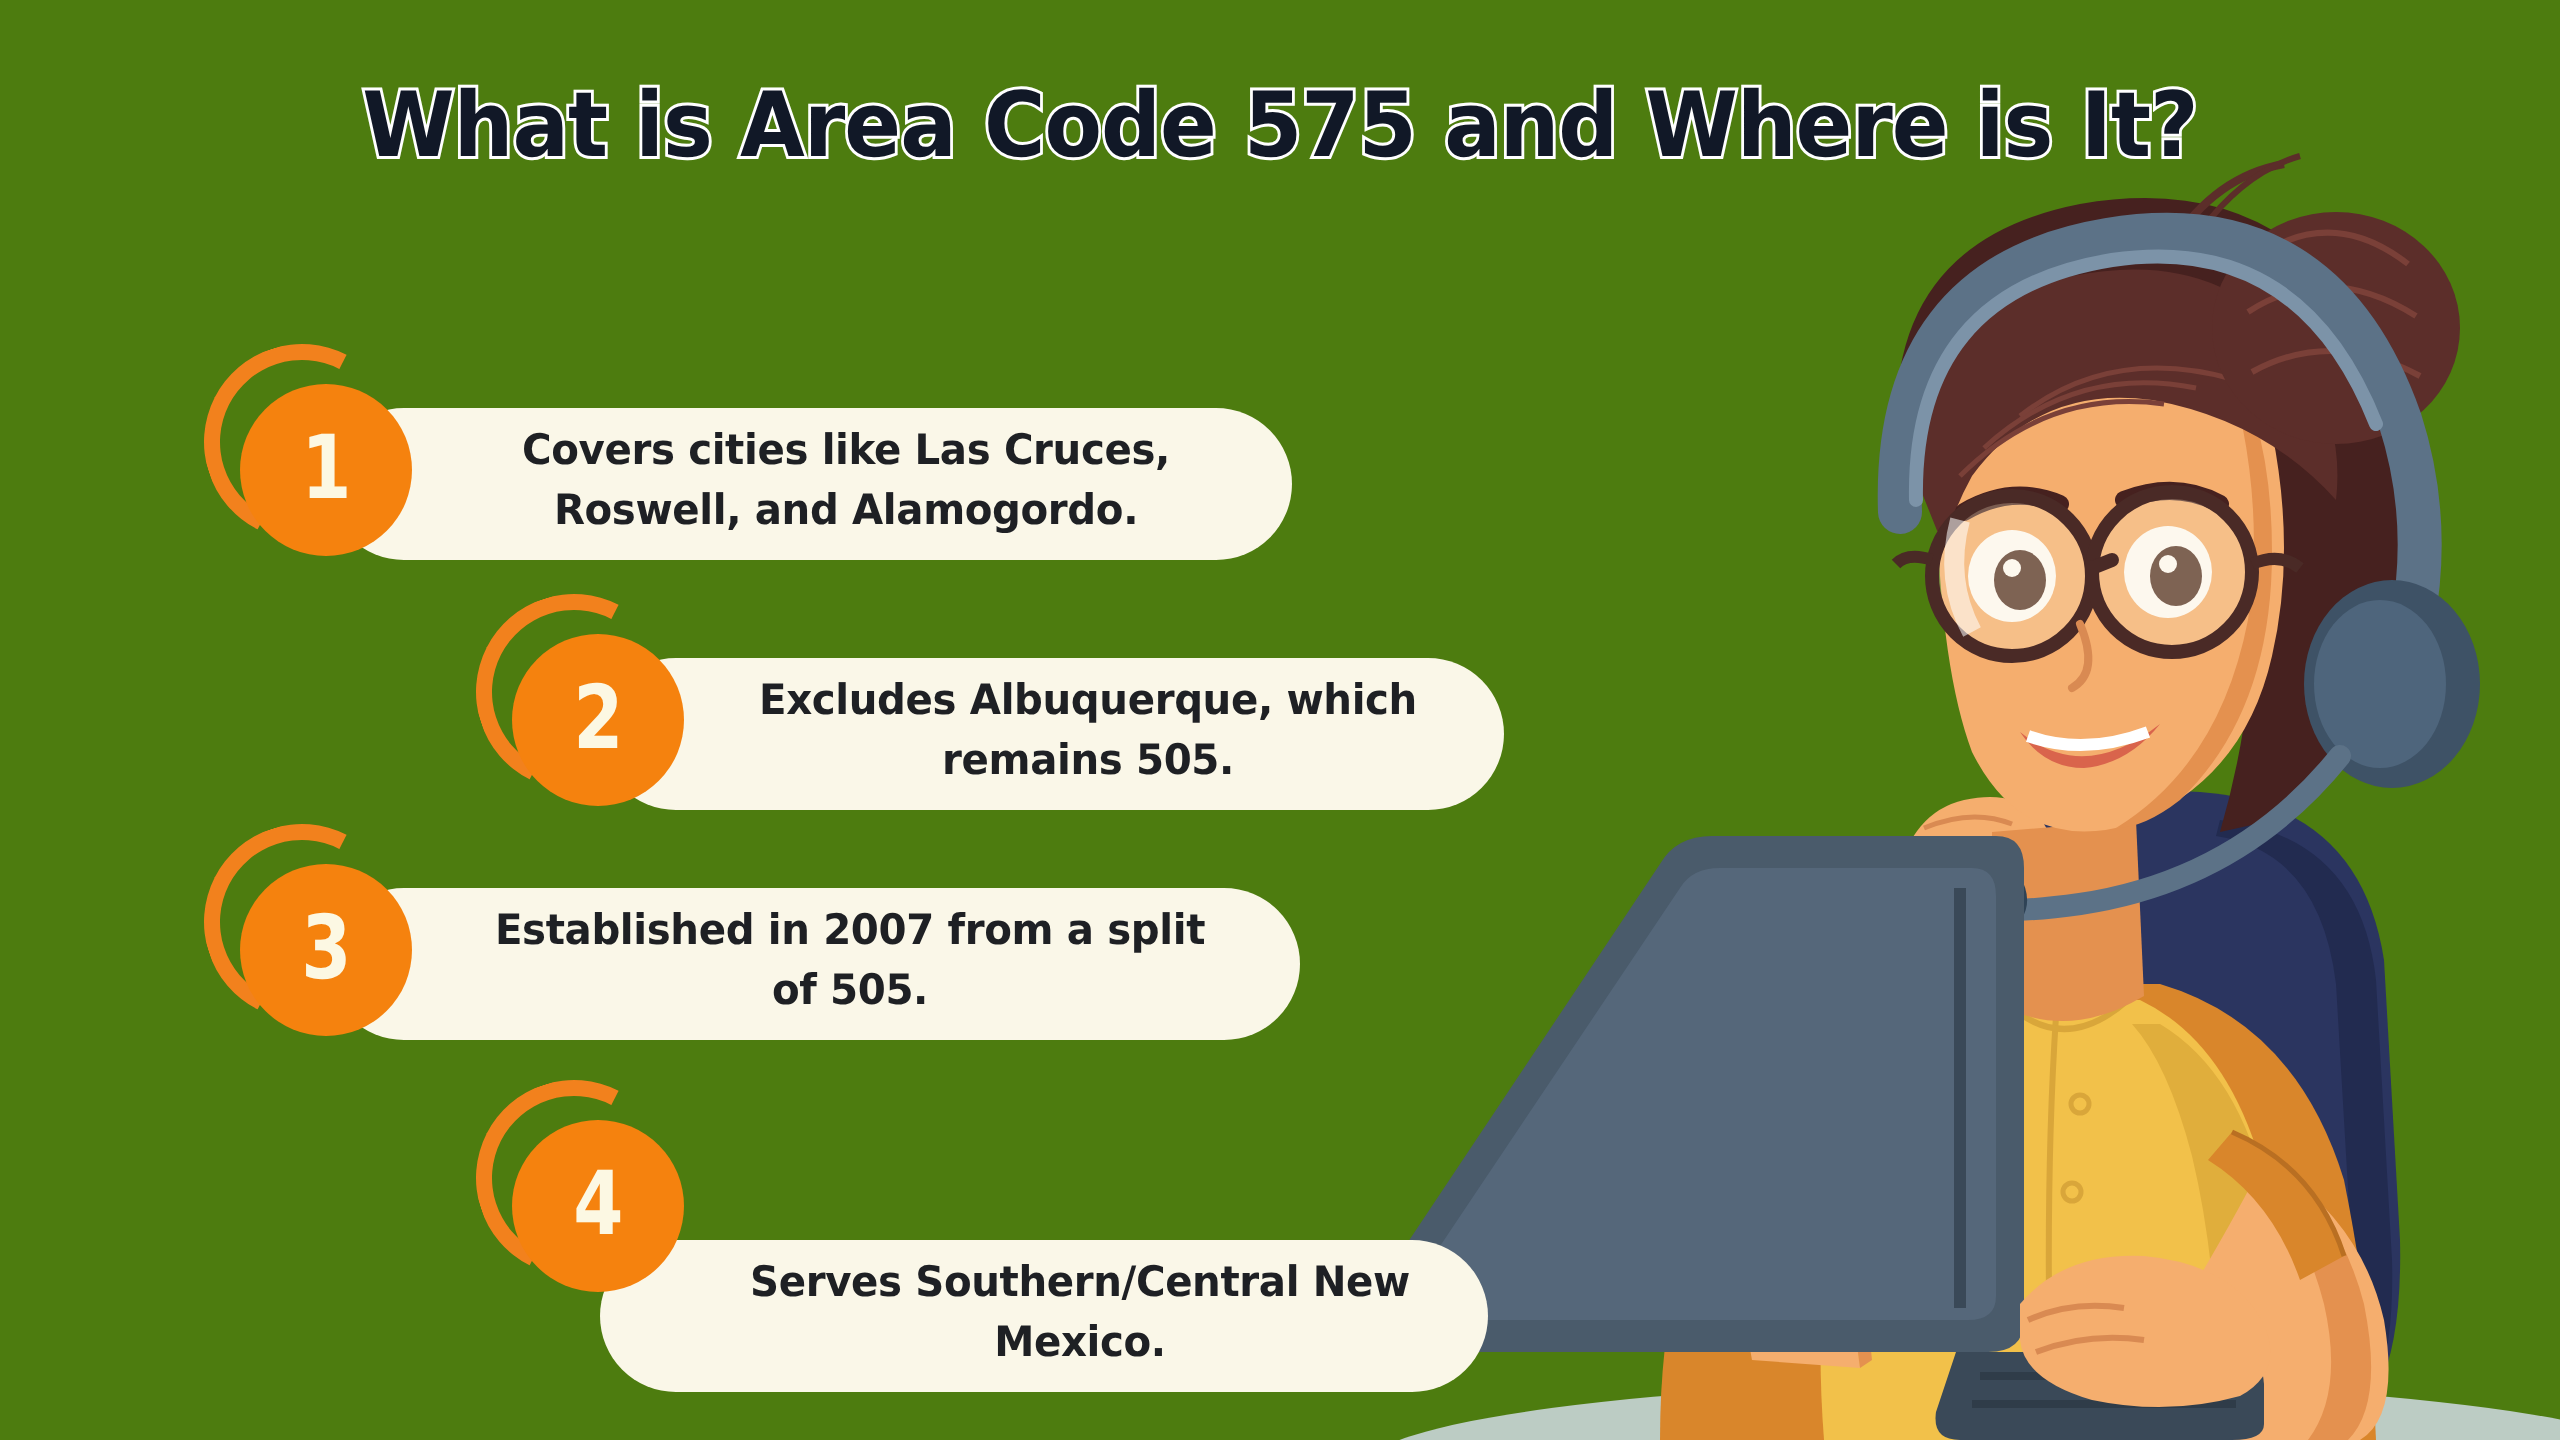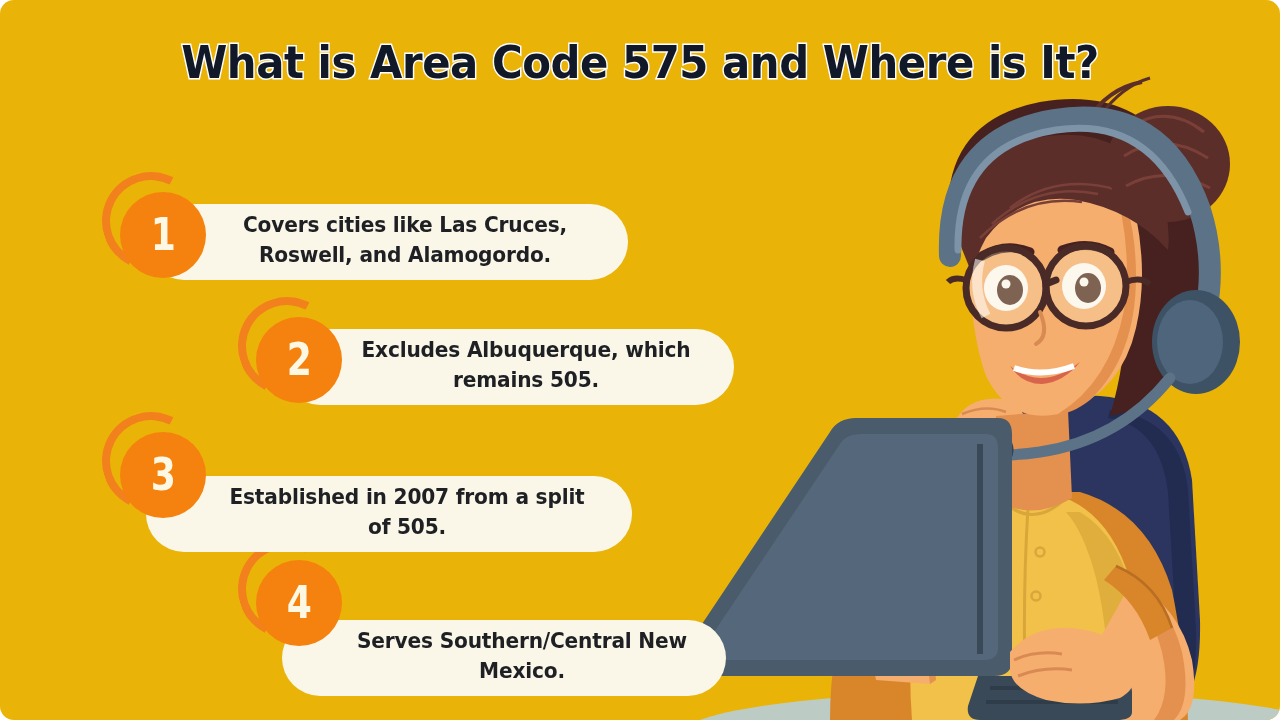--- a/index.html
+++ b/index.html
@@ -7,23 +7,22 @@
 
   html, body {
     width:1280px; height:720px;
     overflow:hidden;
     font-family:"DejaVu Sans", sans-serif;
   }
 
   #stage {
     position:relative;
     width:1280px; height:720px;
-    background:#eab308;
+    background:#4d7c0f;
     overflow:hidden;
-    border-radius:14px;
   }
 
   
   #title {
     position:absolute;
     top:36px; left:0; width:1280px;
     text-align:center;
     font-family:"DejaVu Sans", sans-serif;
     font-size:45px;
     font-weight:bold;
@@ -81,33 +80,33 @@
     font-weight:bold;
     color:#FCF8E3;
     line-height:1;
     transform:scaleX(0.82);
     letter-spacing:-1px;
   }
 
   
   .pill {
     position:absolute;
-    left:44px; top:32px;
+    left:62px; top:32px;
     min-height:62px;
     background:#FAF7E8;
     border-radius:40px;
     display:flex;
     align-items:center;
     justify-content:center;
     z-index:2;
     padding:7px 26px 9px 62px;
   }
   .item[data-idx="0"] .pill { width:482px; }
   .item[data-idx="1"] .pill { width:452px; }
-  .item[data-idx="2"] .pill { width:486px;margin-top:32px; }
+  .item[data-idx="2"] .pill { width:486px; }
   .item[data-idx="3"] .pill { width:444px;margin-top:48px; }
 
   .pill-text {
     font-family:"DejaVu Sans", sans-serif;
     font-size:21px;
     font-weight:600;
     line-height:1.42;
     color:#1E2024;
     text-align:center;
     letter-spacing:-0.2px;

